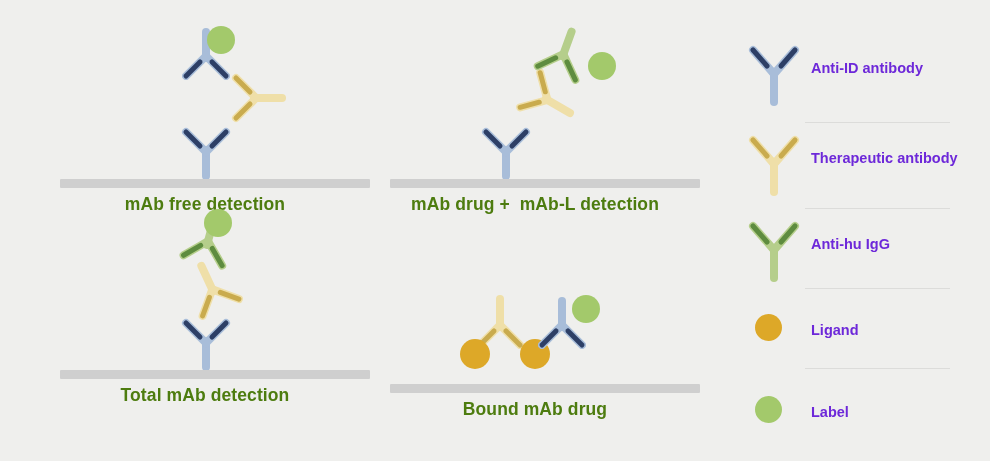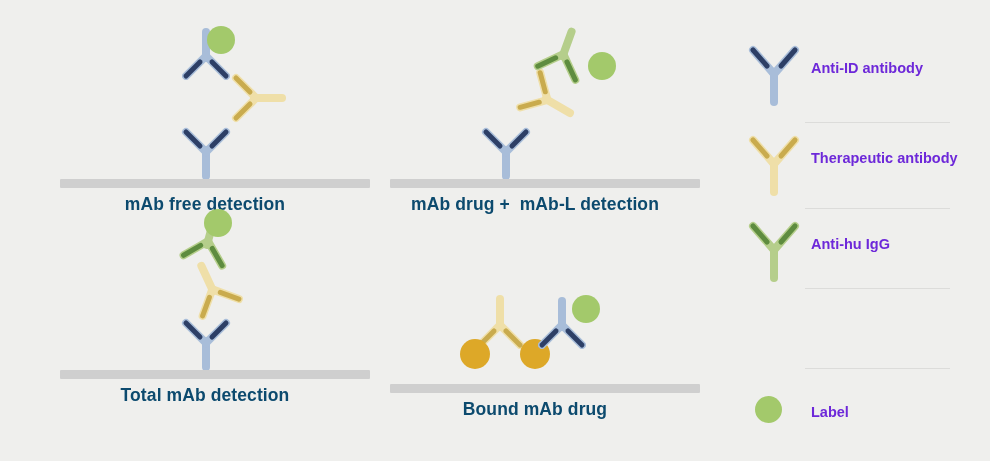--- a/index.html
+++ b/index.html
@@ -42,21 +42,21 @@
     height: 9px;
     background: #cfcfcf;
     border-radius: 1px;
   }
   .panel-label {
     position: absolute;
     left: 0;
     top: 186px;
     width: 350px;
     text-align: center;
-    color: #0c4a6e;
+    color: #4d7c0f;
     font-size: 17.5px;
     font-weight: bold;
     letter-spacing: 0.1px;
     white-space: pre;
   }
   .ab {
     position: absolute;
     width: 64px;
     height: 64px;
     left: 0; top: 0;
@@ -337,20 +337,24 @@
             <path d="M31 40 L52 16" stroke="#b5ce8b" stroke-width="8"></path>
             <path d="M24 32 L10 16" stroke="#5e8c3f" stroke-width="5"></path>
             <path d="M38 32 L52 16" stroke="#5e8c3f" stroke-width="5"></path>
           </g>
         </svg>
       </div>
       <div class="legend-text">Anti-hu IgG</div>
     </div>
     <div class="legend-div" style="top:288px;"></div>
 
+    <div class="legend-row" style="top:296px;">
+      <div class="legend-dot" style="background:#dda828;"></div>
+      <div class="legend-text">Ligand</div>
+    </div>
     <div class="legend-div" style="top:368px;"></div>
 
     <div class="legend-row" style="top:378px;">
       <div class="legend-dot" style="background:#a3c96b;"></div>
       <div class="legend-text">Label</div>
     </div>
 
   </div>
 
 </div>

